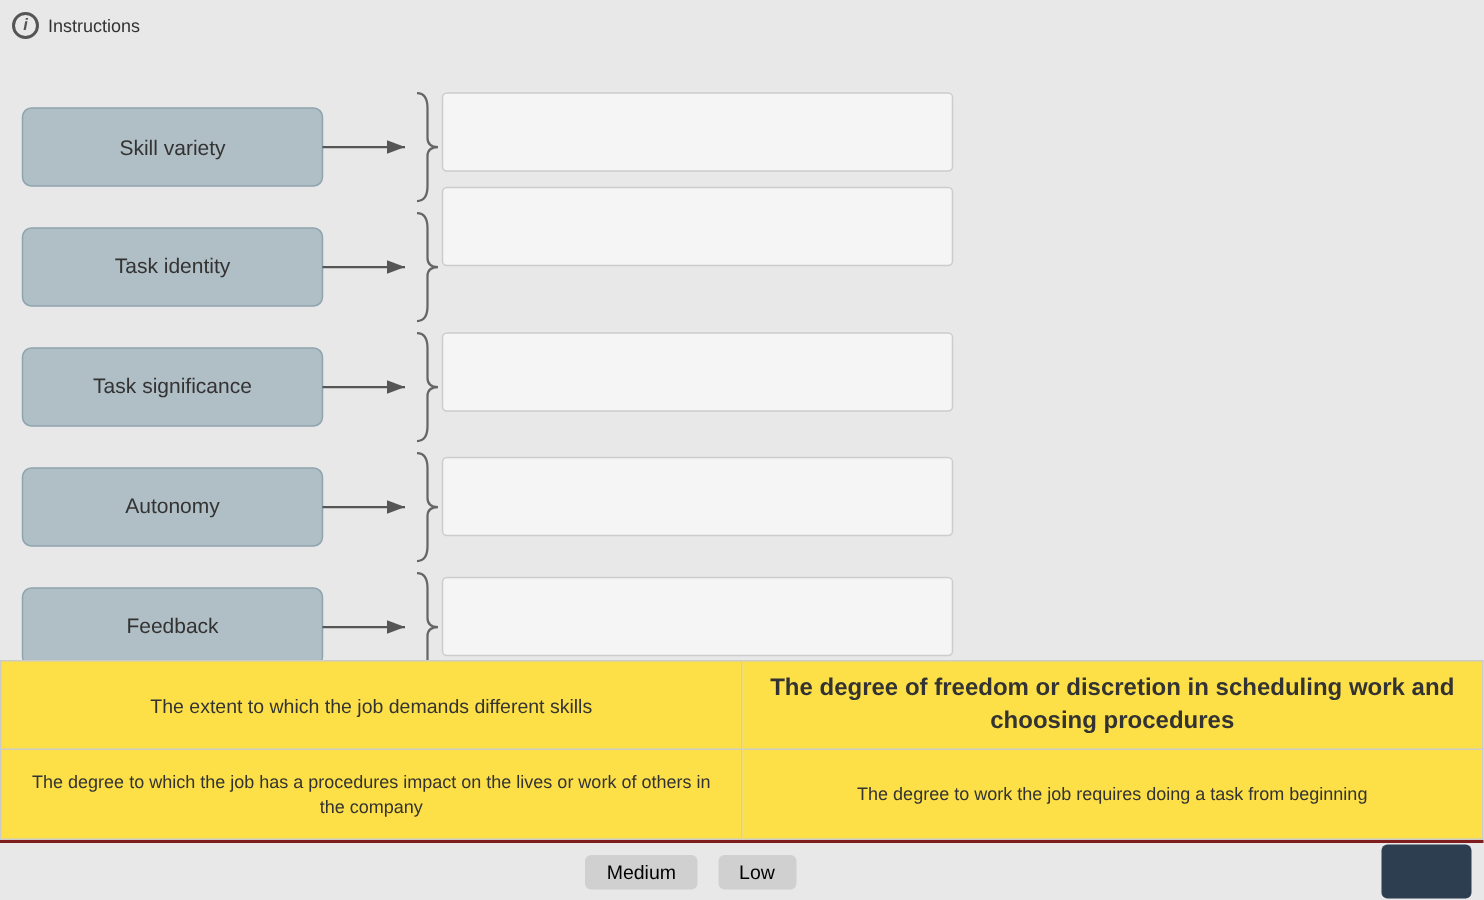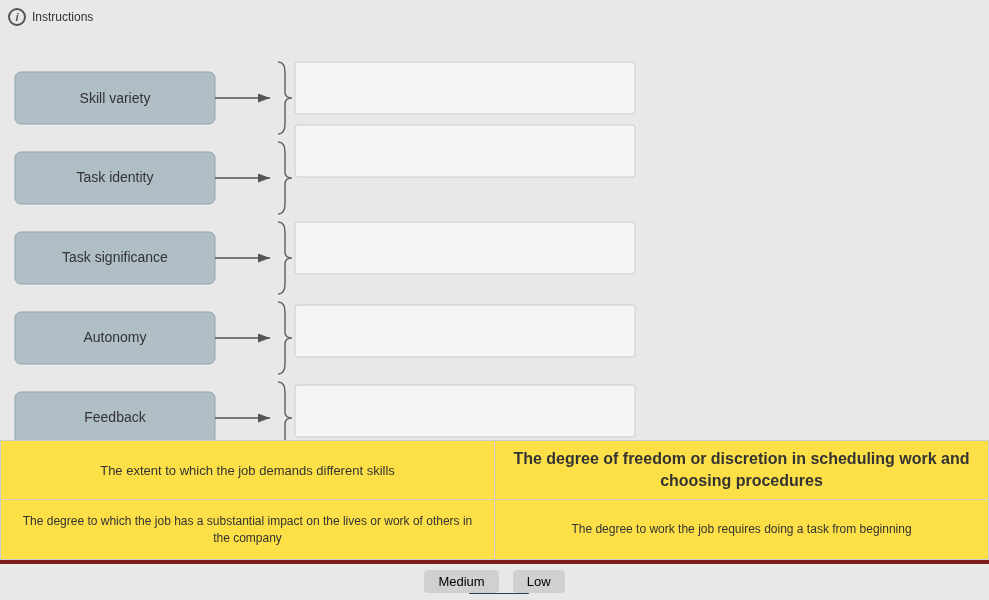--- a/index.html
+++ b/index.html
@@ -148,28 +148,28 @@
     <div class="bottom-box bottom-box-left" style="flex:1;border:1px solid #ccc;border-right:1px solid #ccc;">
       <span>The extent to which the job demands different skills</span>
     </div>
     <div class="bottom-box" style="flex:1;border:1px solid #ccc;border-left:none;font-size:16px;line-height:1.4;font-weight:bold;">
       <span>The degree of freedom or discretion in scheduling work and choosing procedures</span>
     </div>
   </div>
 
   <div style="display:flex;width:100%;height:60px;">
     <div class="bottom-box bottom-box-left" style="flex:1;border:1px solid #ccc;border-top:none;border-right:1px solid #ccc;font-size:12px;line-height:1.4;">
-      <span>The degree to which the job has a substantial impact on the lives or work of others in the company</span>
+      <span>The degree to which the job has a procedures impact on the lives or work of others in the company</span>
     </div>
     <div class="bottom-box" style="flex:1;border:1px solid #ccc;border-top:none;border-left:none;font-size:12px;line-height:1.4;">
       <span>The degree to work the job requires doing a task from beginning</span>
     </div>
   </div>
 
-  <div style="display:flex;align-items:center;justify-content:center;padding:6px 8px;background:#e8e8e8;border-top:4px solid #7f1d1d;height:40px;flex-direction:column;">
+  <div style="display:flex;align-items:center;justify-content:center;padding:6px 8px;background:#e8e8e8;border-top:2px solid #7f1d1d;height:40px;">
     <div style="flex:1;"></div>
     <div style="display:flex;align-items:center;gap:6px;">
       <button class="medium-btn">Medium</button>
       <button class="low-btn">Low</button>
     </div>
     <div style="flex:1;"></div>
 
     <div style="width:60px;height:36px;background:#2c3e50;border-radius:4px;margin-left:8px;"></div>
   </div>
 </div>

